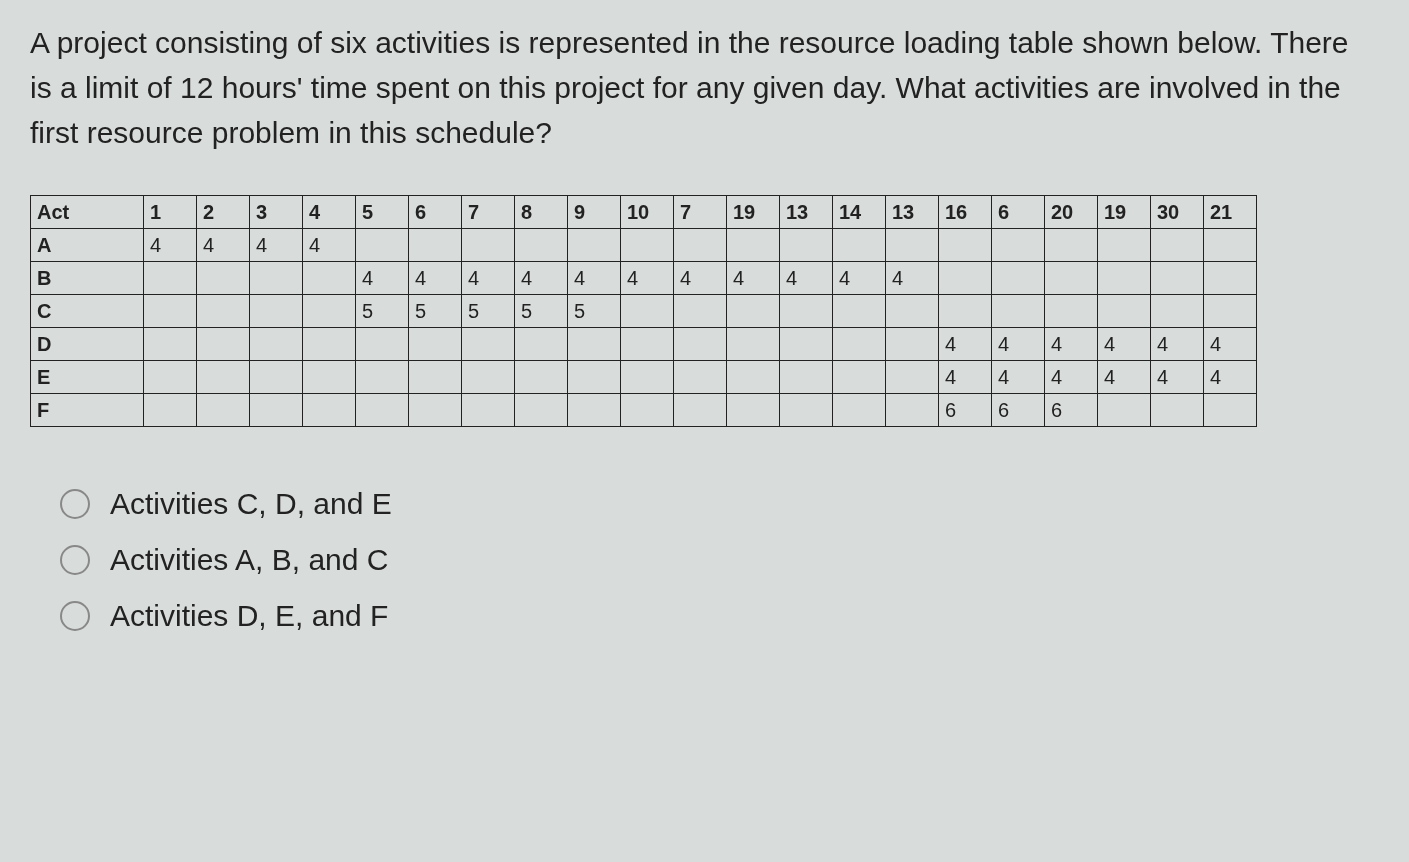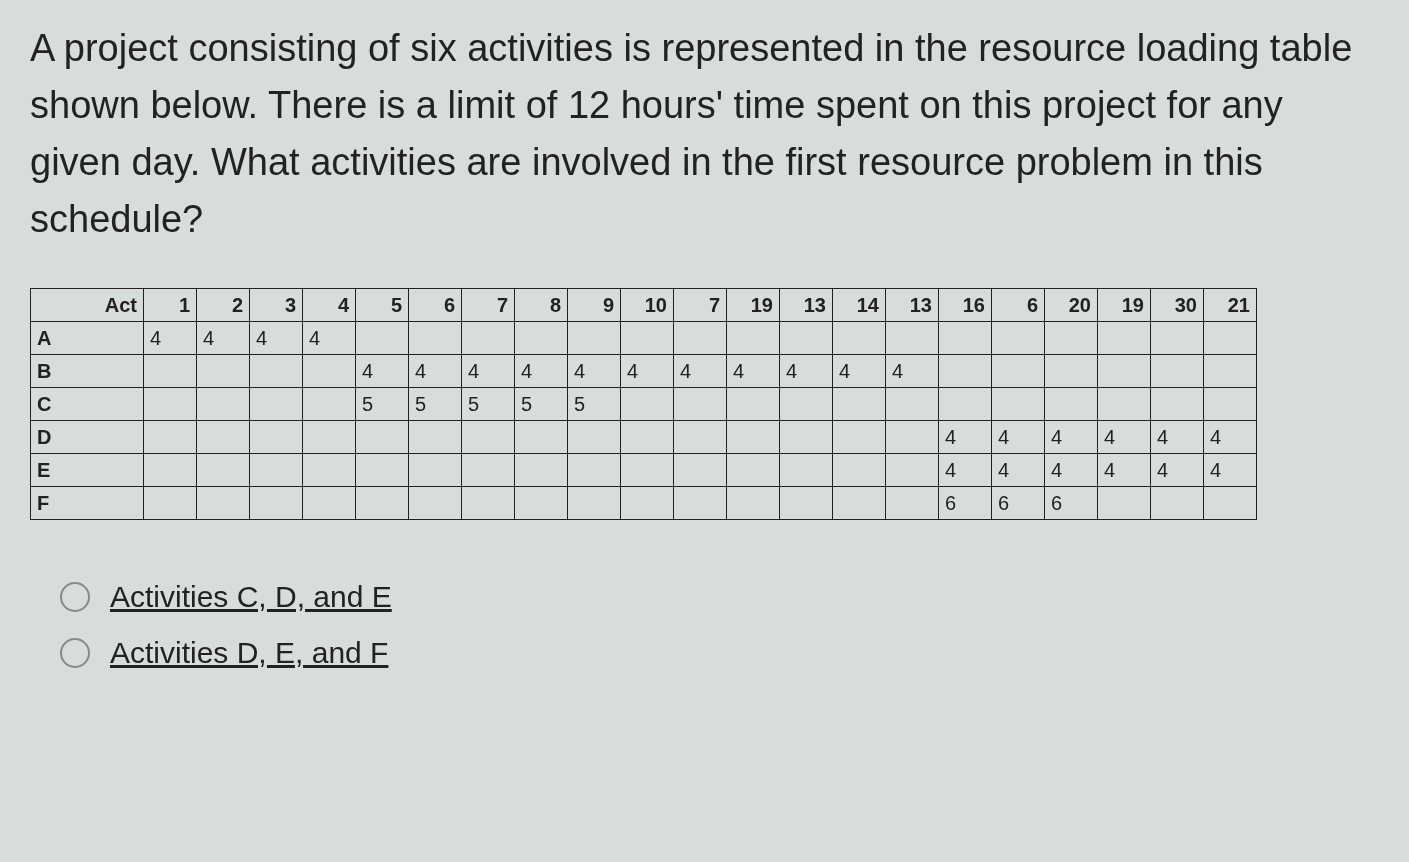--- a/index.html
+++ b/index.html
@@ -5,21 +5,21 @@
   body {
     margin: 0;
     padding: 20px 30px;
     font-family: Arial, Helvetica, sans-serif;
     background: #d8dcda;
     color: #222;
     width: 1409px;
     box-sizing: border-box;
   }
   .question {
-    font-size: 38px;
+    font-size: 30px;
     line-height: 1.5;
     margin-bottom: 40px;
     max-width: 1340px;
   }
   table.loading {
     border-collapse: collapse;
     margin-bottom: 60px;
   }
   table.loading th,
   table.loading td {
@@ -32,25 +32,23 @@
     font-weight: normal;
     background: #d8dcda;
   }
   table.loading th.actcol,
   table.loading td.actcol {
     min-width: 100px;
     font-weight: bold;
   }
   table.loading thead th {
     font-weight: bold;
-    text-align: right;
   }
   .options {
     padding-left: 30px;
-    text-decoration: underline;
   }
   .option {
     display: flex;
     align-items: center;
     margin-bottom: 22px;
   }
   .radio {
     width: 26px;
     height: 26px;
     border: 2px solid #888;
@@ -243,15 +241,19 @@
     </tbody>
 </table>
 
 <div class="options">
     <div class="option">
       <span class="radio"></span>
       <span class="option-label">Activities C, D, and E</span>
     </div>
     <div class="option">
       <span class="radio"></span>
+      <span class="option-label">Activities A, B, and C</span>
+    </div>
+    <div class="option">
+      <span class="radio"></span>
       <span class="option-label">Activities D, E, and F</span>
     </div>
   </div>
 
 </body></html>

